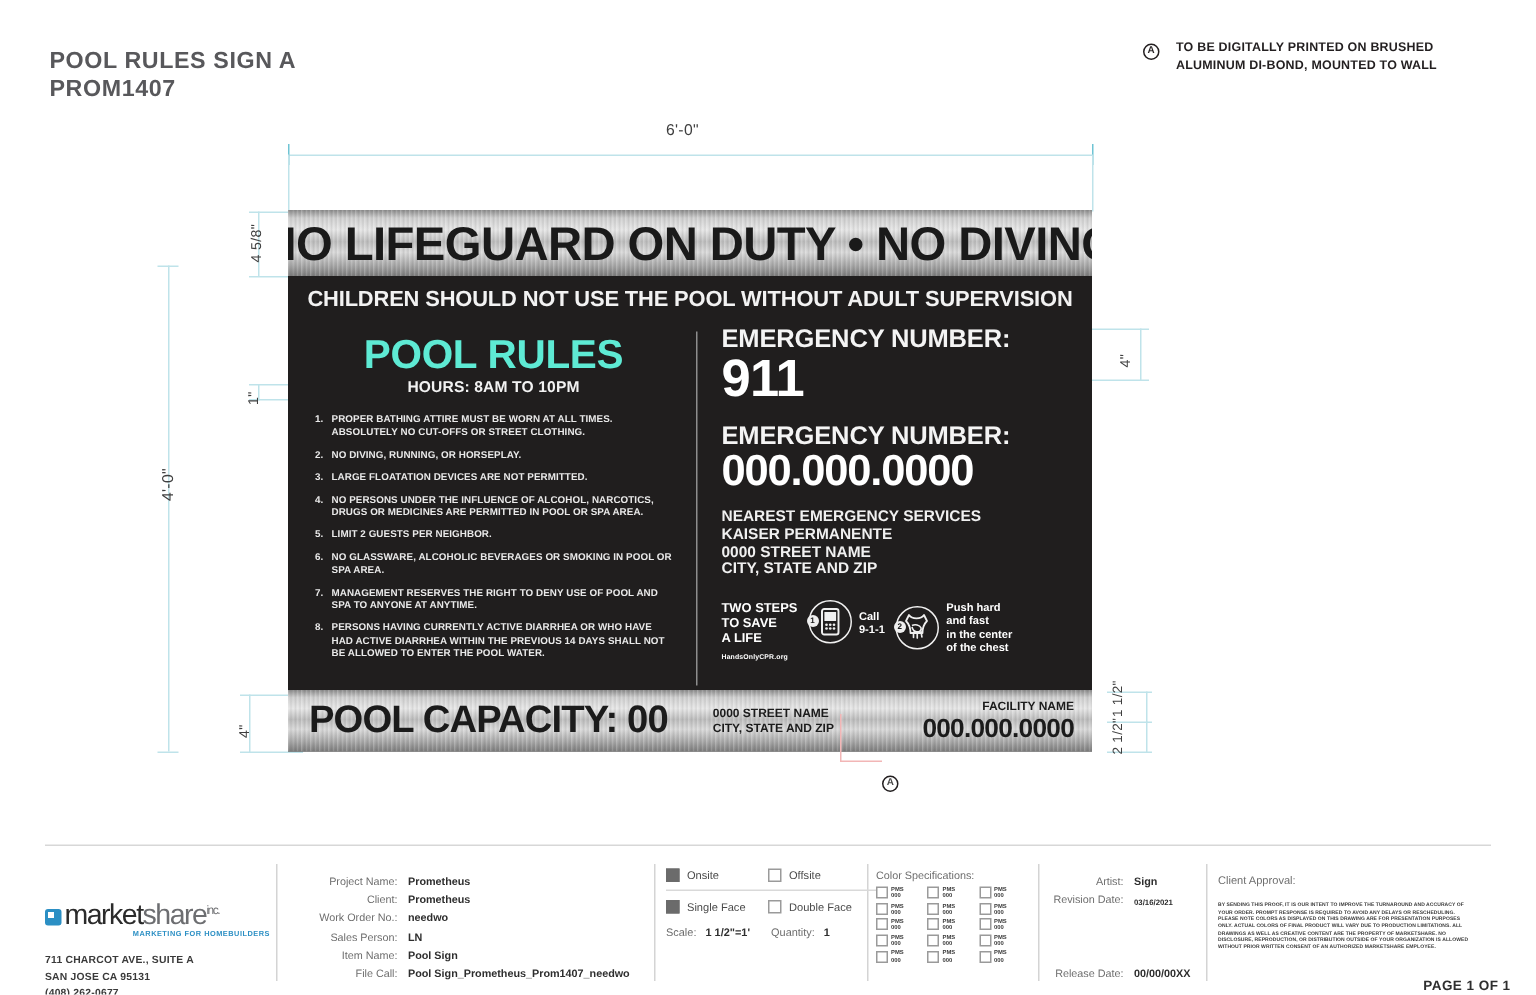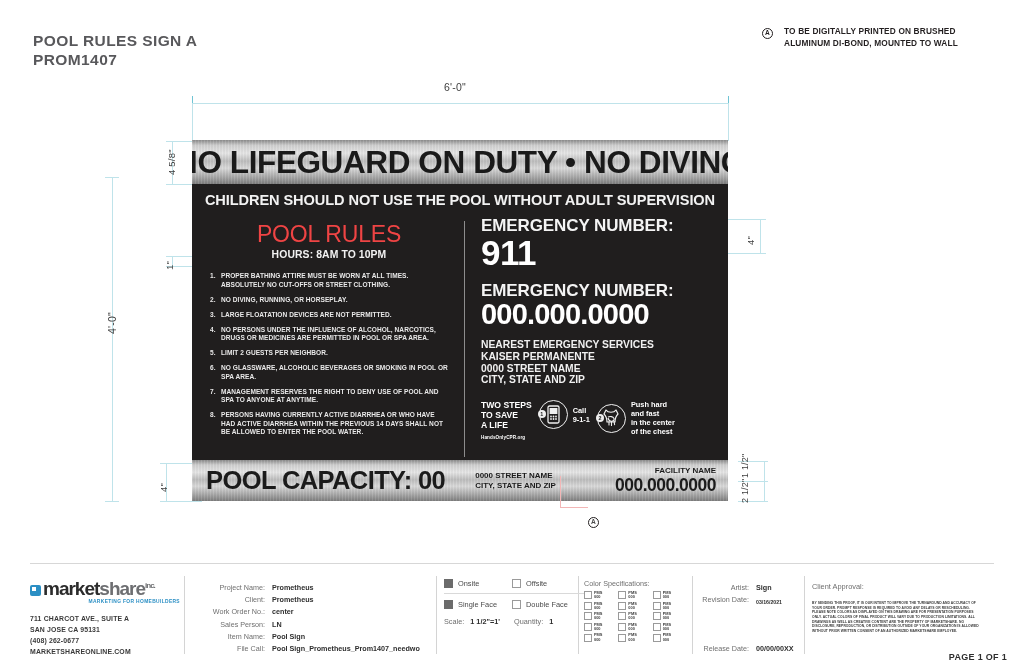--- a/index.html
+++ b/index.html
@@ -76,22 +76,22 @@
     white-space:nowrap;
   }
   .body-cols { display:flex; height: 252px; padding: 2px 0 0; }
   .col-left { width: 272px; padding: 0 16px 0 18px; position:relative; }
   .col-divider {
     width:1px; background:#8d8d8d; margin: 4px 0 10px;
   }
   .col-right { flex:1; padding: 0 12px 0 16px; }
 
   .rules-title {
-    text-align:center; color:#ef4444; font-weight:400;
-    font-size: 23px; letter-spacing:-.2px; margin-top: 4px;
+    text-align:center; color:#5eead4; font-weight:700;
+    font-size: 27px; letter-spacing:-.2px; margin-top: 4px;
   }
   .rules-hours {
     text-align:center; color:#f2f2f2; font-weight:800;
     font-size: 10.4px; letter-spacing:.1px; margin-top: 1px;
   }
   ol.rules { list-style:none; margin-top: 12px; }
   ol.rules li {
     display:flex; color:#e9e9e9; font-size: 6.55px; font-weight:700;
     line-height: 8.6px; letter-spacing:.05px; margin-bottom: 6.4px;
   }
@@ -150,21 +150,21 @@
 
   
   .callout-line { position:absolute; background:#f2b6b6; }
 
   
   .footer-rule { position:absolute; left:30px; right:30px; top:563px; height:1px; background:#d7d7d7; }
   .footer { position:absolute; left:0; top:570px; width:1024px; height:93px; }
   .vsep { position:absolute; top:6px; width:1px; height:78px; background:#d4d4d4; }
 
   .logo-wrap { position:absolute; left:30px; top:8px; width:150px; }
-  .logo-txt { font-size: 19px; font-weight:700; color:#2b2b2b; letter-spacing:-1px; white-space:nowrap;}
+  .logo-txt { font-size: 19px; font-weight:400; color:#2b2b2b; letter-spacing:-1px; white-space:nowrap;margin-top:22px;}
   .logo-txt .sq {
     display:inline-block; width:11px; height:11px; background:#2b8fc4;
     border-radius:2px; vertical-align:-1px; margin-right:2px; position:relative;
   }
   .logo-txt .sq::after{
     content:""; position:absolute; left:2px; top:2px; width:4px; height:4px; background:#fff;
   }
   .logo-txt .inc { font-size: 8px; vertical-align: 7px; }
   .logo-sub { font-size: 4.9px; color:#2b8fc4; letter-spacing:.35px; text-align:right; margin-top:-1px; font-weight:700;}
   .addr-blk { margin-top: 9px; font-size: 6.9px; font-weight:700; color:#3a3a3a; line-height: 11.1px; letter-spacing:.15px;}
@@ -414,21 +414,21 @@
       <div class="spec-row">
           <div class="k">Project Name:</div>
           <div class="v">Prometheus</div>
         </div>
       <div class="spec-row">
           <div class="k">Client:</div>
           <div class="v">Prometheus</div>
         </div>
       <div class="spec-row">
           <div class="k">Work Order No.:</div>
-          <div class="v">center</div>
+          <div class="v">needwo</div>
         </div>
       <div class="spec-row">
           <div class="k">Sales Person:</div>
           <div class="v">LN</div>
         </div>
       <div class="spec-row">
           <div class="k">Item Name:</div>
           <div class="v">Pool Sign</div>
         </div>
       <div class="spec-row">

